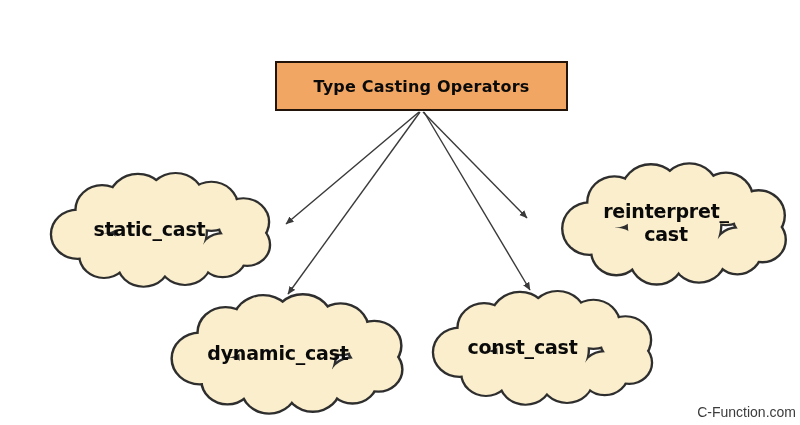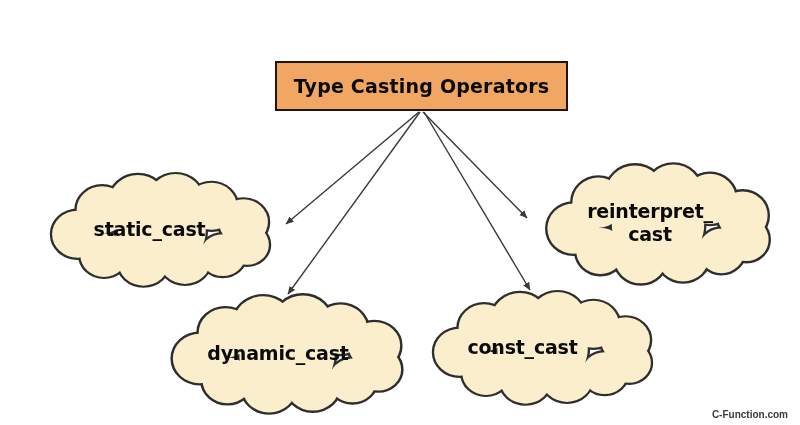--- a/index.html
+++ b/index.html
@@ -28,21 +28,21 @@
     top: 61px;
     width: 293px;
     height: 50px;
     background: var(--box-fill);
     border: 2.5px solid var(--box-border);
     display: flex;
     align-items: center;
     justify-content: center;
   }
   .title-box span {
-    font-size: 19px;
+    font-size: 16px;
     font-weight: bold;
     color: var(--text);
     letter-spacing: 0.2px;
     white-space: nowrap;
   }
   .edges {
     position: absolute;
     left: 0; top: 0;
     width: 800px; height: 425px;
     pointer-events: none;
@@ -70,32 +70,32 @@
     font-weight: bold;
     color: var(--text);
     letter-spacing: -0.2px;
     text-align: center;
     line-height: 1.2;
     white-space: nowrap;
   }
   .cloud-static      { left: 38px;  top: 168px; width: 245px; height: 122px; }
   .cloud-dynamic     { left: 158px; top: 289px; width: 258px; height: 128px; }
   .cloud-const       { left: 420px; top: 286px; width: 245px; height: 122px; }
-  .cloud-reinterpret { left: 533px; top: 158px; width: 250px; height: 130px; }
+  .cloud-reinterpret { left: 549px; top: 158px; width: 250px; height: 130px; }
   .cloud-static .cloud-label      { transform: translateX(-11px); }
   .cloud-dynamic .cloud-label     { transform: translateX(-9px); }
   .cloud-const .cloud-label       { transform: translateX(-20px); }
   .cloud-reinterpret .cloud-label { transform: translateX(-8px); }
   .watermark {
     position: absolute;
-    right: 12px;
+    right: 4px;
     bottom: 5px;
     font-family: "Liberation Sans", sans-serif;
-    font-size: 10px;
-    font-weight: bold;
+    font-size: 14px;
+    font-weight: normal;
     color: var(--watermark-text);
   }
 </style>
 </head>
 <body>
 
 <div class="stage">
 
   <svg class="hidden-defs" aria-hidden="true">
     <defs>

